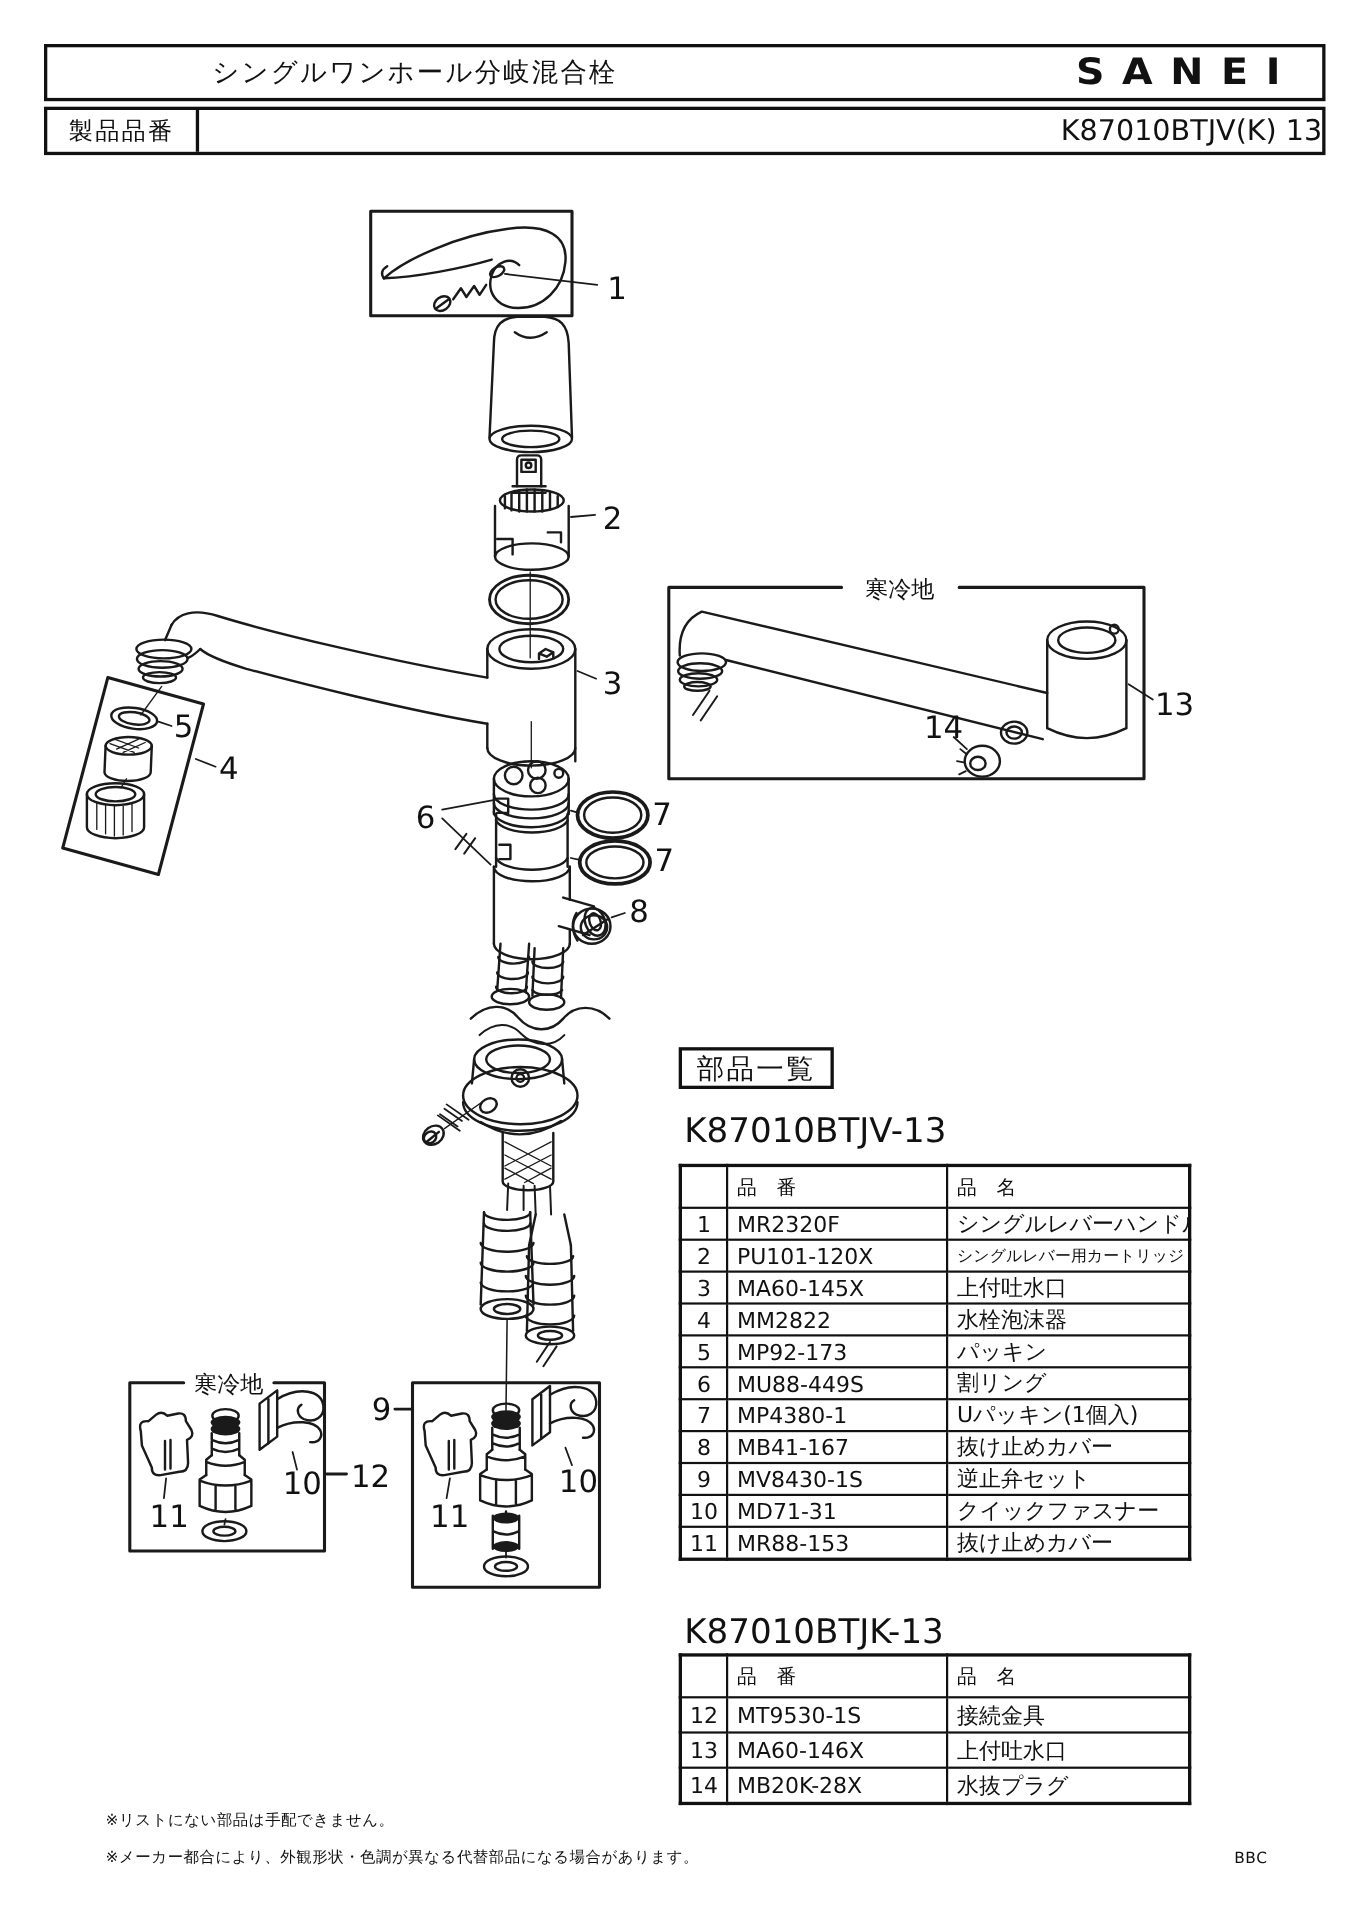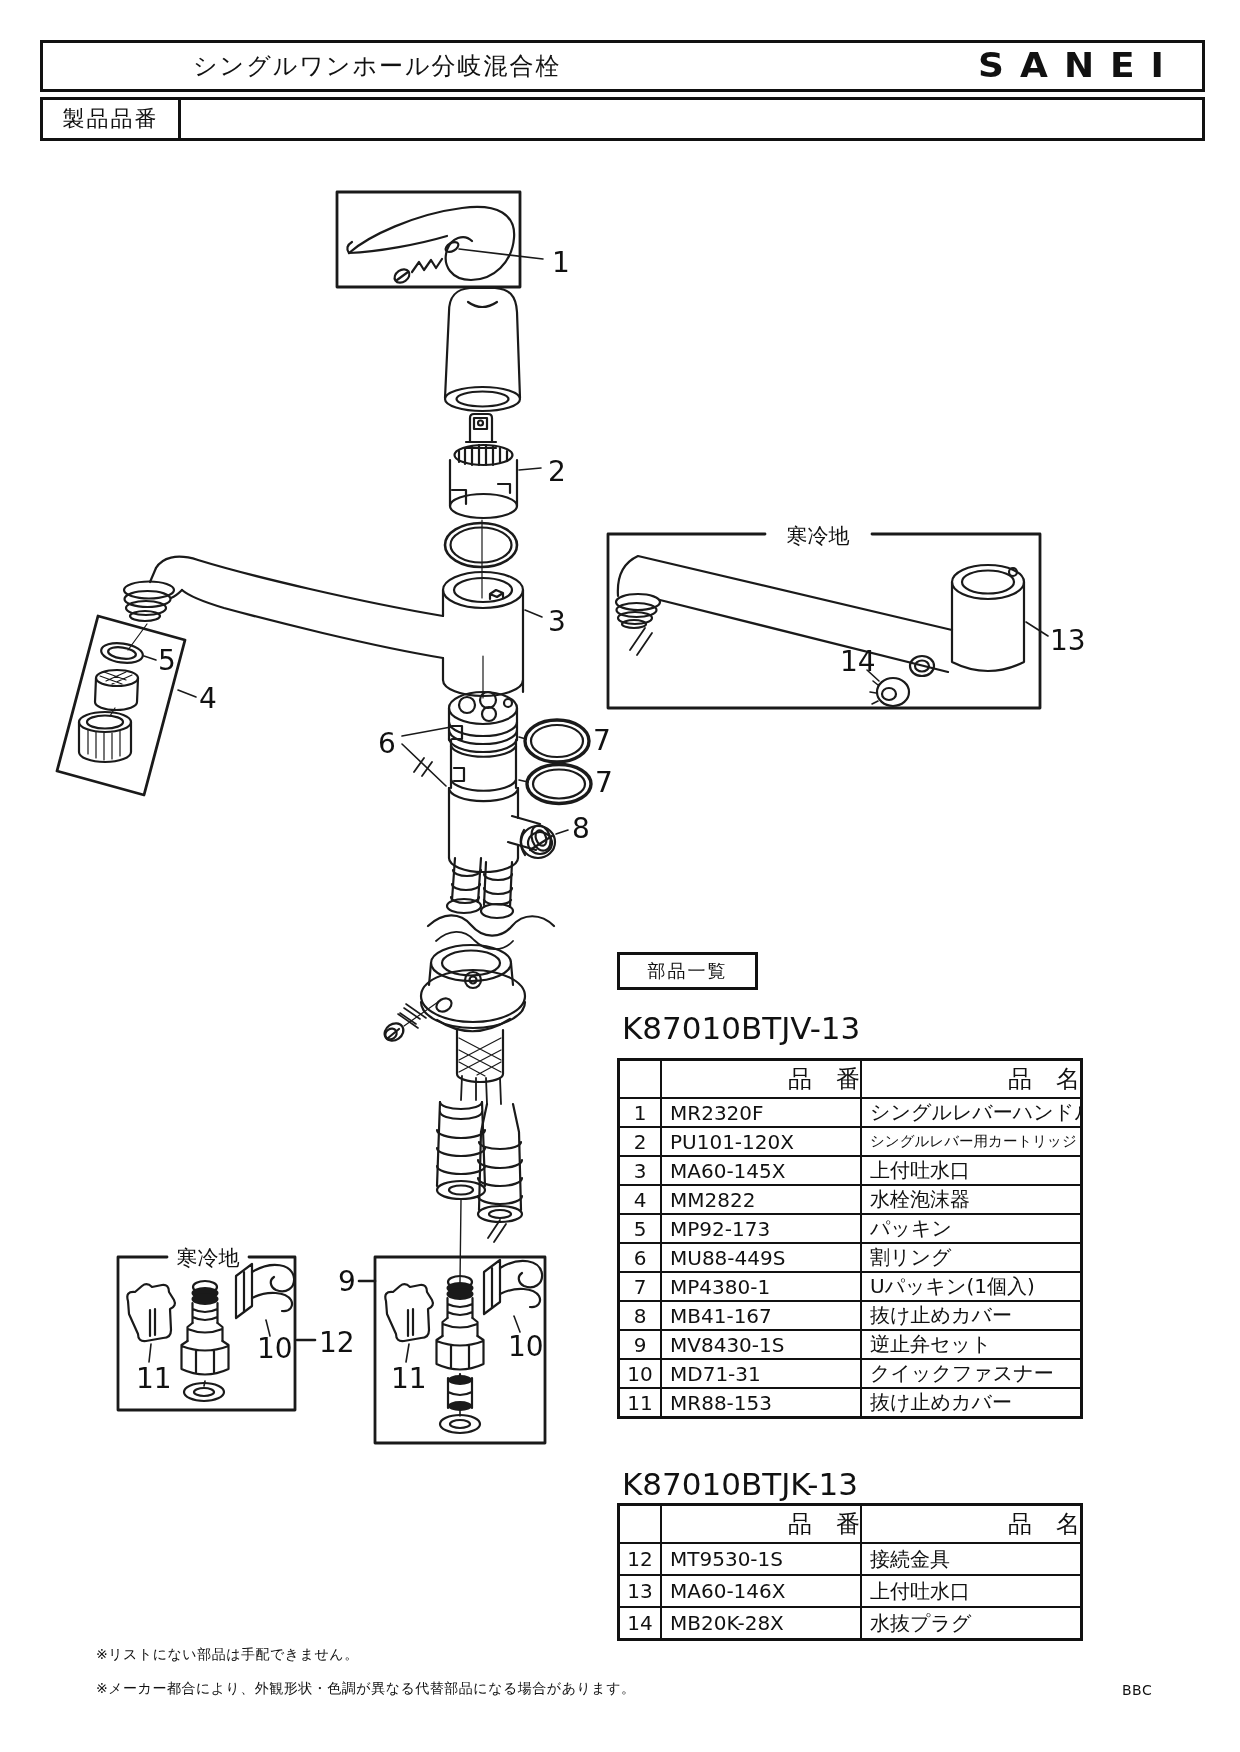--- a/index.html
+++ b/index.html
@@ -11,26 +11,26 @@
              display:flex;align-items:center;}
   .title-text{margin-left:150px;font-size:24px;letter-spacing:2px;font-weight:500;}
   .brand{position:absolute;right:22px;top:2px;font-size:36px;font-weight:bold;
          letter-spacing:16px;transform:scaleY(0.92);}
   .prod-box{left:40px;top:97px;width:1159px;height:38px;border:3px solid #111;display:flex;justify-content:space-between;}
   .prod-label{width:135px;border-right:3px solid #111;display:flex;align-items:center;
               justify-content:center;font-size:22px;letter-spacing:2px;}
   .prod-code{display:flex;align-items:center;padding-left:18px;font-size:26px;}
   
   .parts-heading{left:617px;top:952px;width:135px;height:32px;border:3px solid #111;
-                 display:flex;align-items:center;justify-content:center;font-size:18px;letter-spacing:2px;}
+                 display:flex;align-items:center;justify-content:center;font-size:25px;letter-spacing:2px;}
   .tbl-title{font-size:31px;}
   table{border-collapse:collapse;table-layout:fixed;}
   .ptable{position:absolute;left:617px;width:448px;border:3px solid #111;}
   .ptable td,.ptable th{border:2px solid #111;overflow:hidden;white-space:nowrap;padding:0;}
-  .ptable th{height:36px;font-size:24px;font-weight:normal;text-align:right;}
+  .ptable th{height:36px;font-size:18px;font-weight:normal;text-align:left;}
   .ptable td{height:27px;font-size:20px;}
   .c-no{width:40px;text-align:center;font-size:19px;}
   .c-code{width:190px;padding-left:8px!important;font-size:21px;}
   .c-name{width:210px;padding-left:8px!important;font-size:19px;}
   .small-name{font-size:14.5px!important;}
   .t2 td{height:30px;}
   
   .note{font-size:14px;letter-spacing:0.5px;}
   svg{position:absolute;left:0;top:0;}
   svg text{font-family:"DejaVu Sans","Liberation Sans",sans-serif;fill:#111;stroke:none;}
@@ -39,20 +39,21 @@
 </style>
 </head>
 <body>
 
 <div class="abs title-box">
   <span class="title-text">シングルワンホール分岐混合栓</span>
   <span class="brand">SANEI</span>
 </div>
 <div class="abs prod-box">
   <span class="prod-label">製品品番</span>
+  <span class="prod-code">K87010BTJV(K) 13</span>
 </div>
 
 <svg width="1240" height="1752" viewBox="0 0 1240 1752">
   <defs>
     <g id="p-valve">
       <ellipse cx="0" cy="4" rx="12" ry="6"></ellipse>
       <ellipse cx="0" cy="10" rx="13.5" ry="6" fill="#1a1a1a" stroke="none"></ellipse>
       <ellipse cx="0" cy="16" rx="13.5" ry="6" fill="#1a1a1a" stroke="none"></ellipse>
       <path d="M -12.5 20 V 40 M 12.5 20 V 40 M -12.5 26 Q 0 32 12.5 26 M -12.5 34 Q 0 40 12.5 34"></path>
       <path d="M -12.5 40 L -17.5 44 V 58 M 12.5 40 L 17.5 44 V 58 M -17.5 46 Q 0 53 17.5 46"></path>

